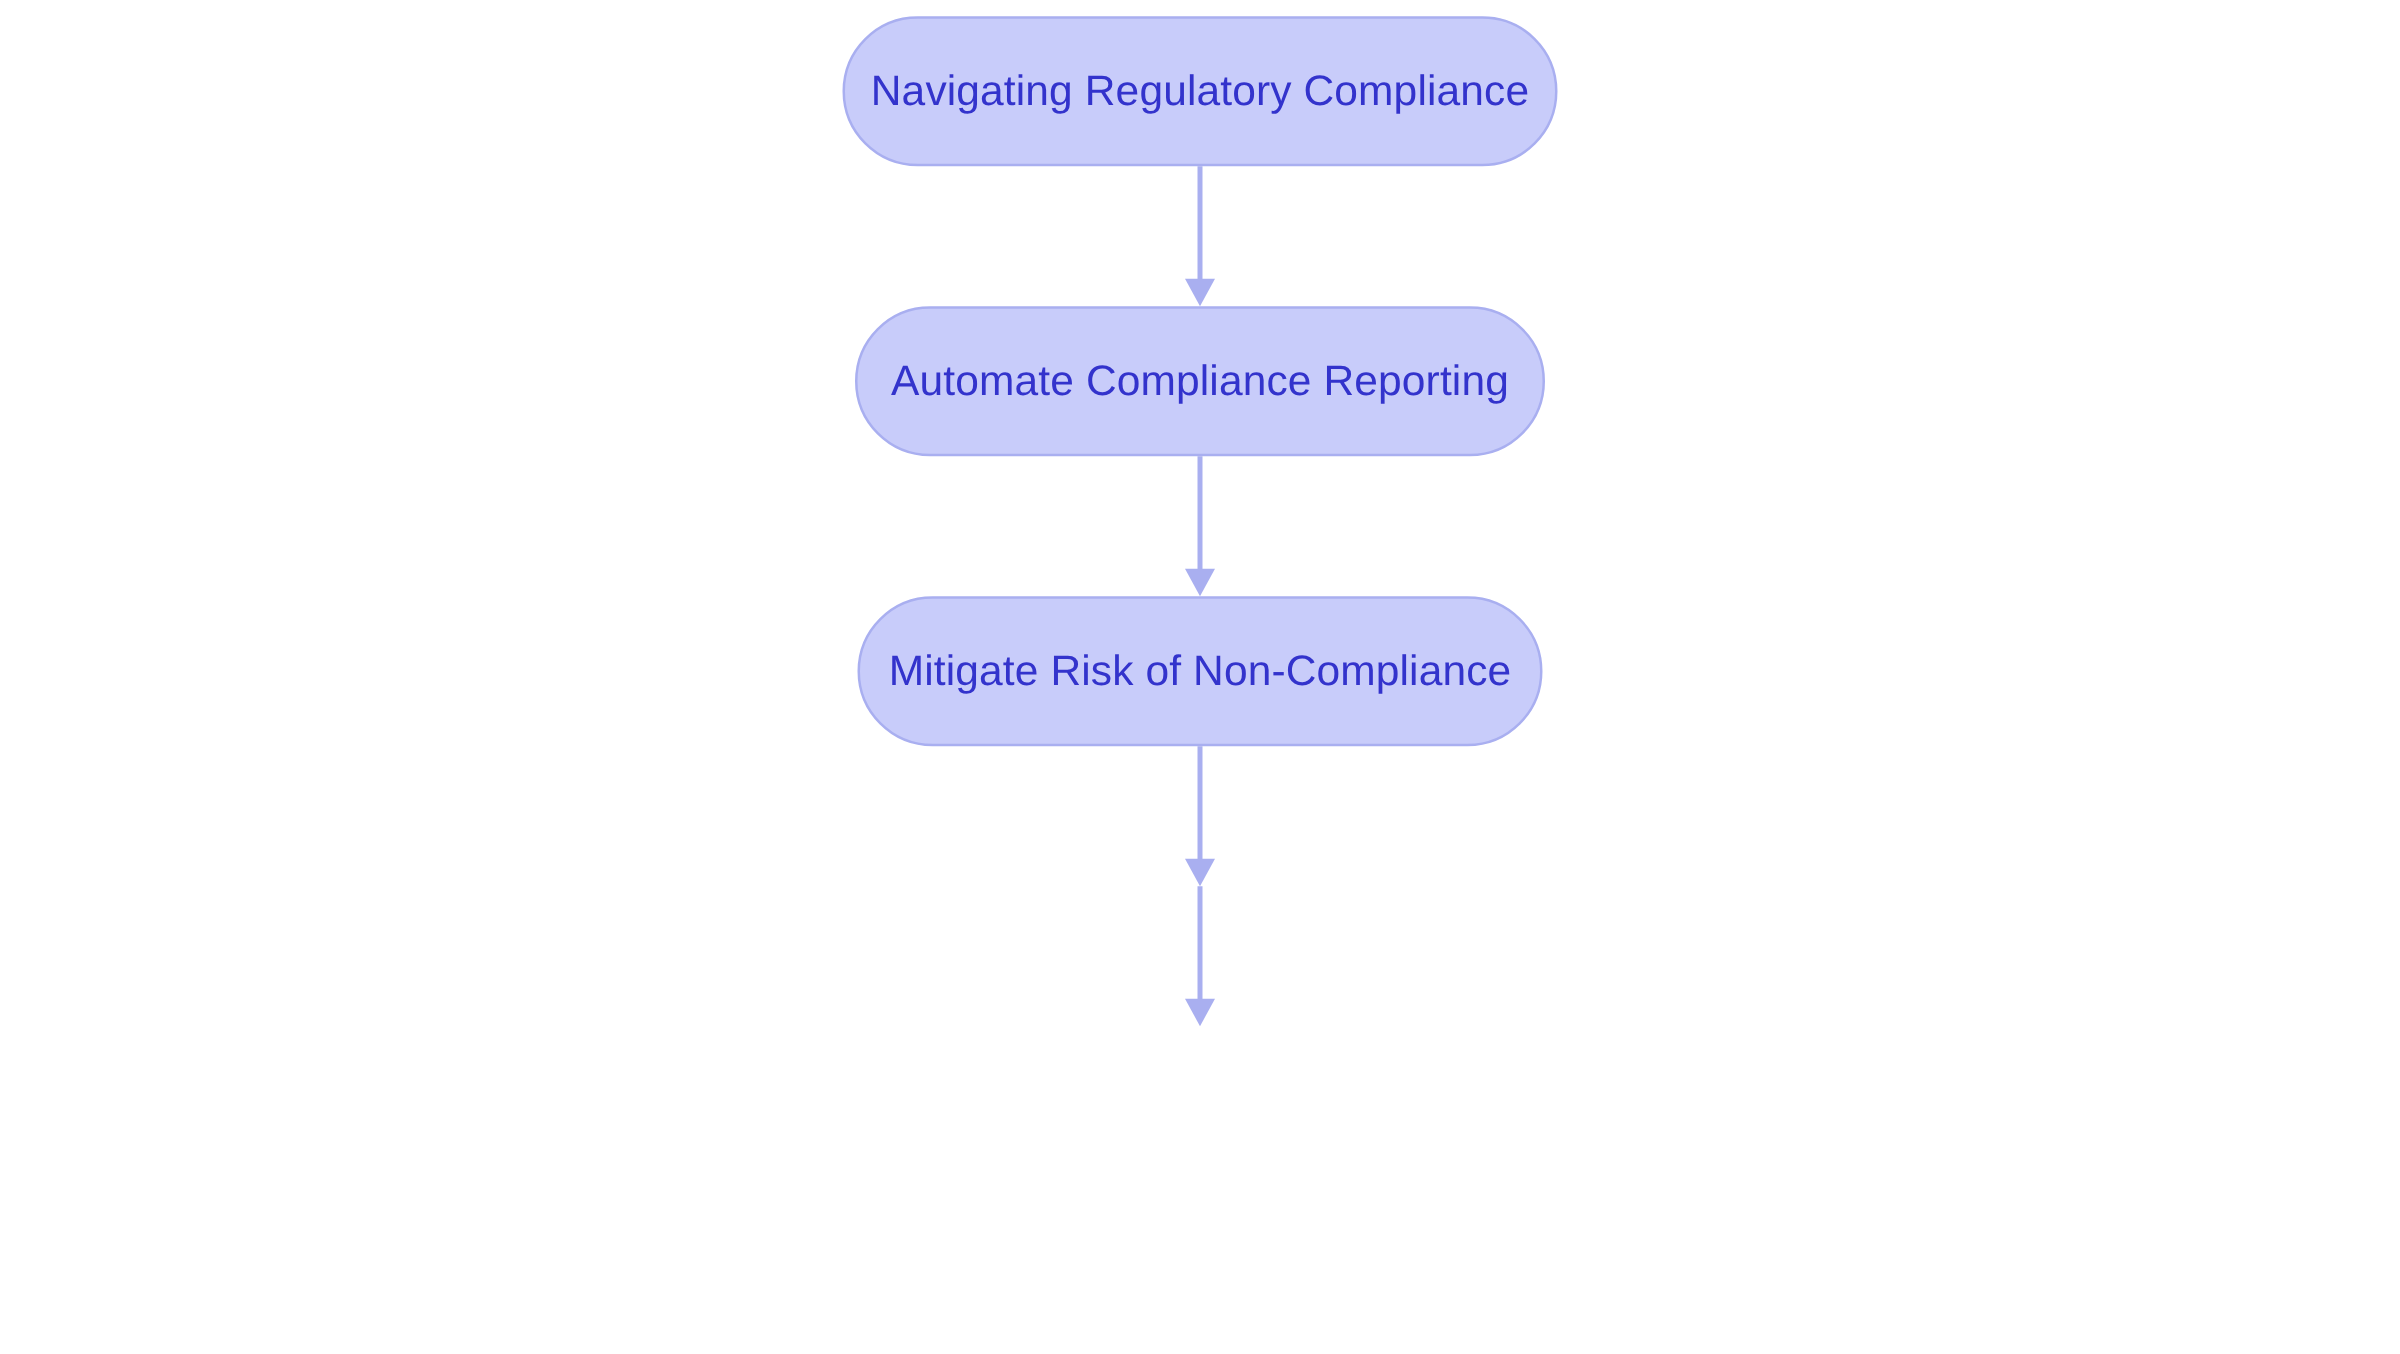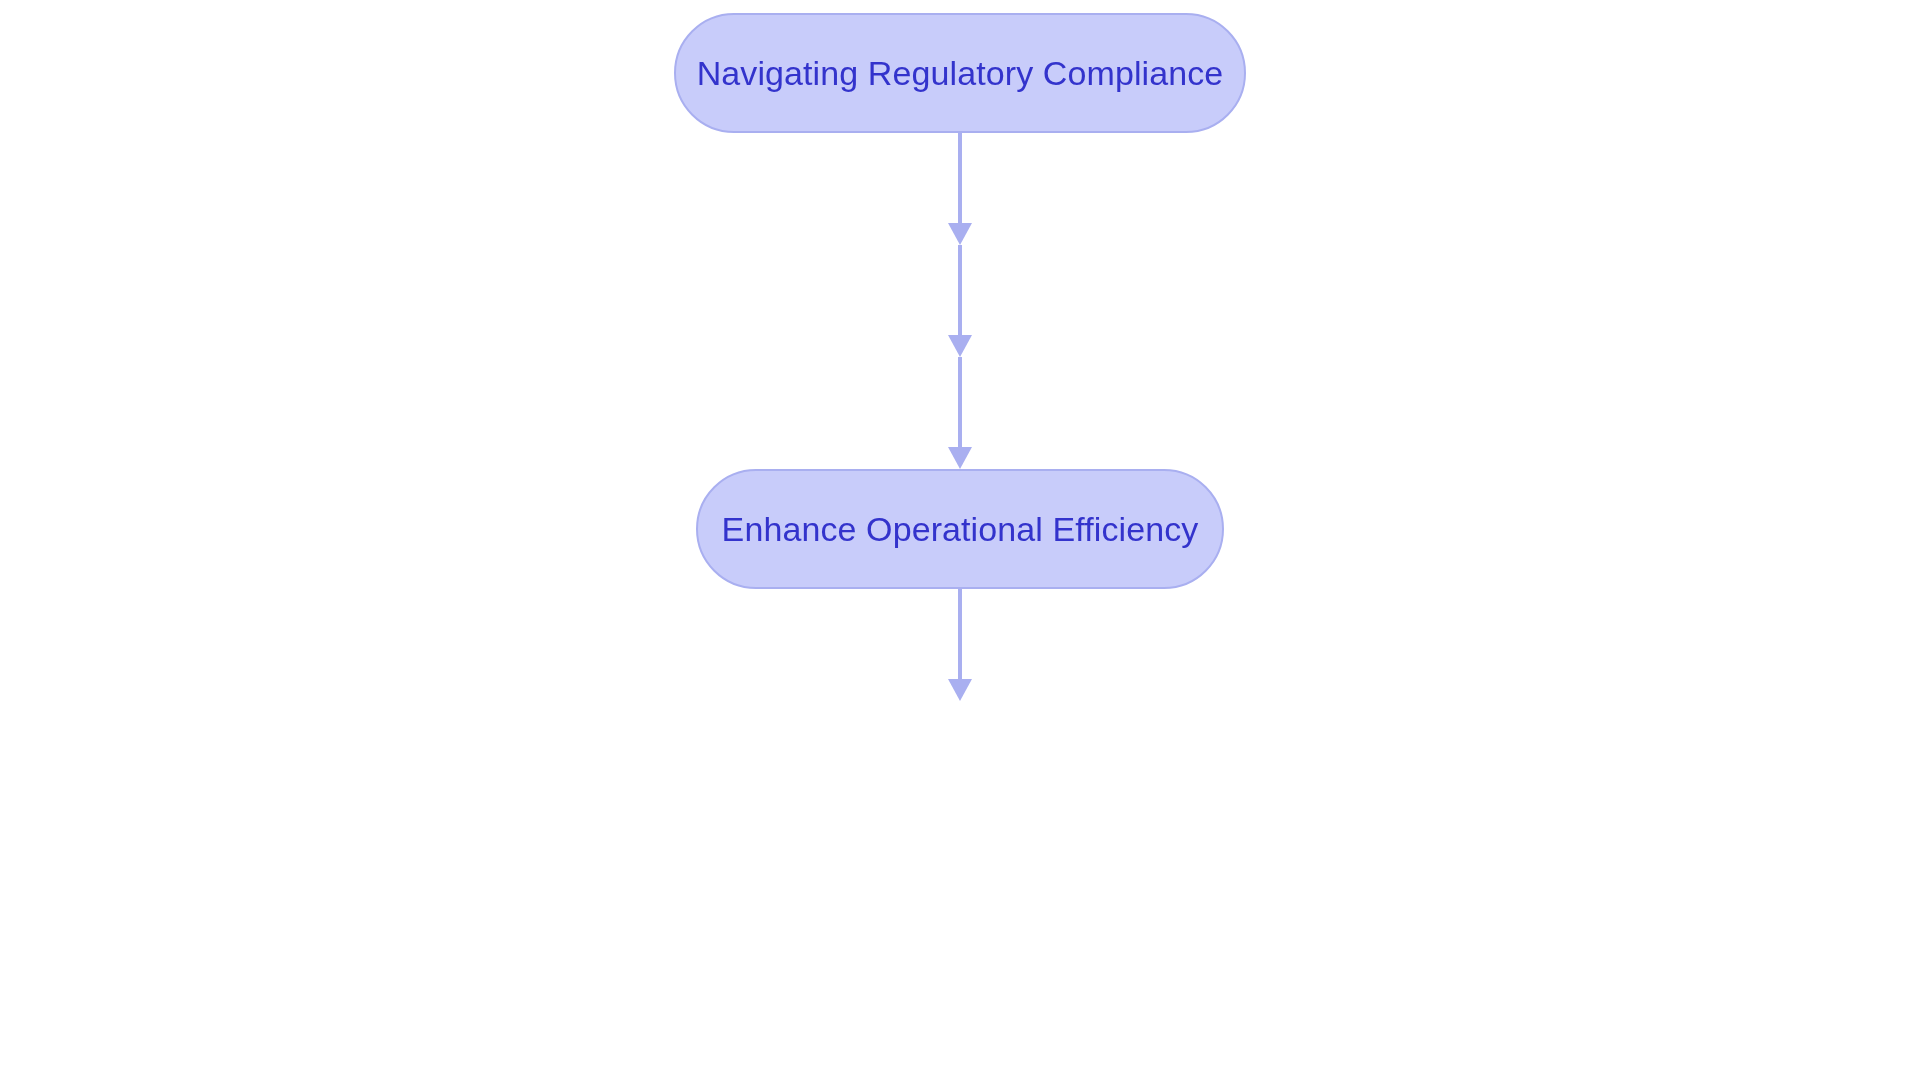--- a/index.html
+++ b/index.html
@@ -95,36 +95,39 @@
 
     <div class="node node-1">
       <span class="node-label">Navigating Regulatory Compliance</span>
     </div>
 
     <div class="connector">
       <div class="connector-line"></div>
       <div class="connector-head"></div>
     </div>
 
+    <div class="node node-2">
+      <span class="node-label">Automate Compliance Reporting</span>
+    </div>
+
+    <div class="connector">
+      <div class="connector-line"></div>
+      <div class="connector-head"></div>
+    </div>
+
+    <div class="node node-3">
+      <span class="node-label">Mitigate Risk of Non-Compliance</span>
+    </div>
 
     <div class="connector">
       <div class="connector-line"></div>
       <div class="connector-head"></div>
     </div>
 
 
     <div class="connector">
       <div class="connector-line"></div>
       <div class="connector-head"></div>
     </div>
 
-    <div class="node node-4">
-      <span class="node-label">Enhance Operational Efficiency</span>
-    </div>
-
-    <div class="connector">
-      <div class="connector-line"></div>
-      <div class="connector-head"></div>
-    </div>
-
 
   </div>
 </div>
 
 </body></html>

